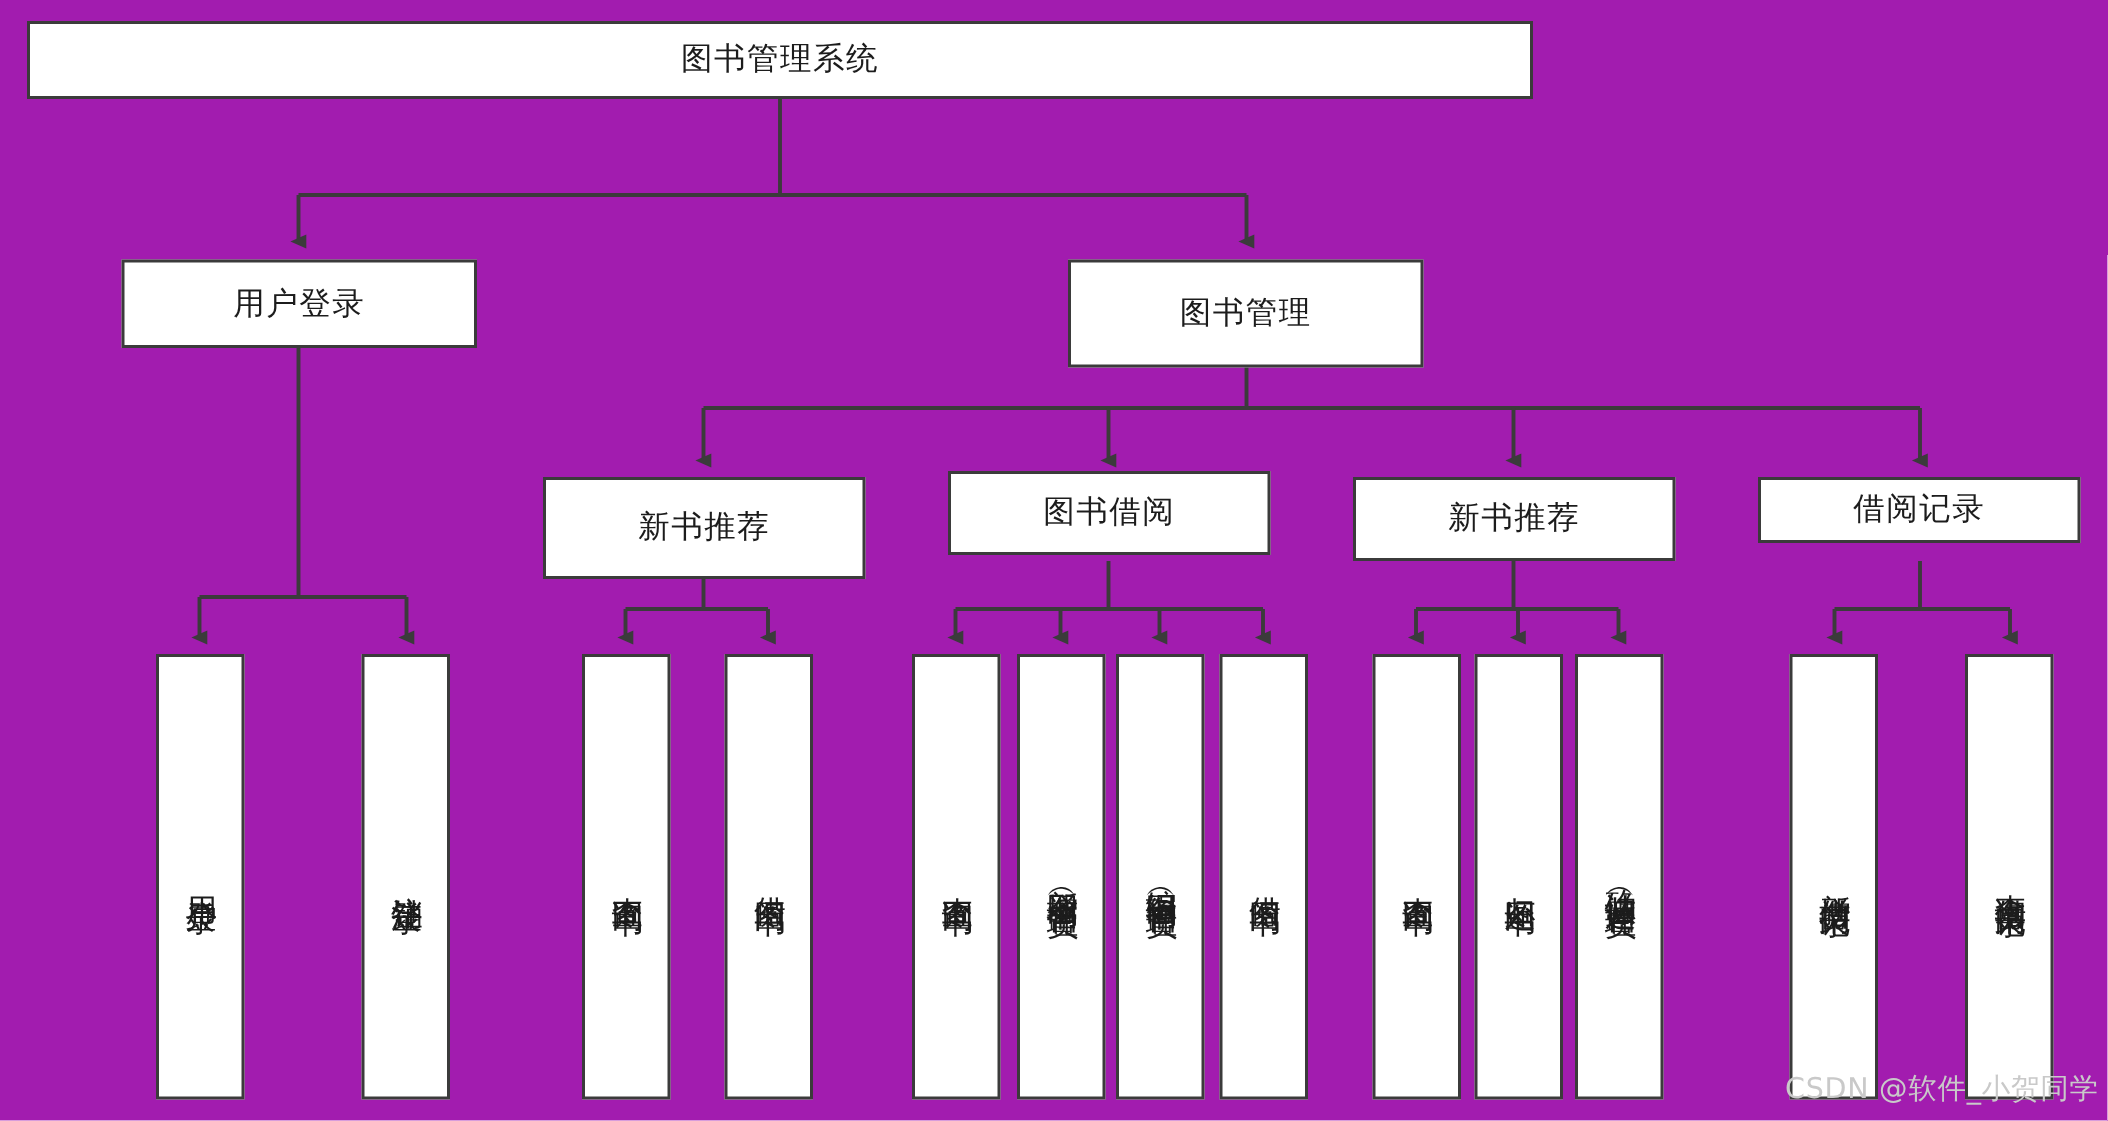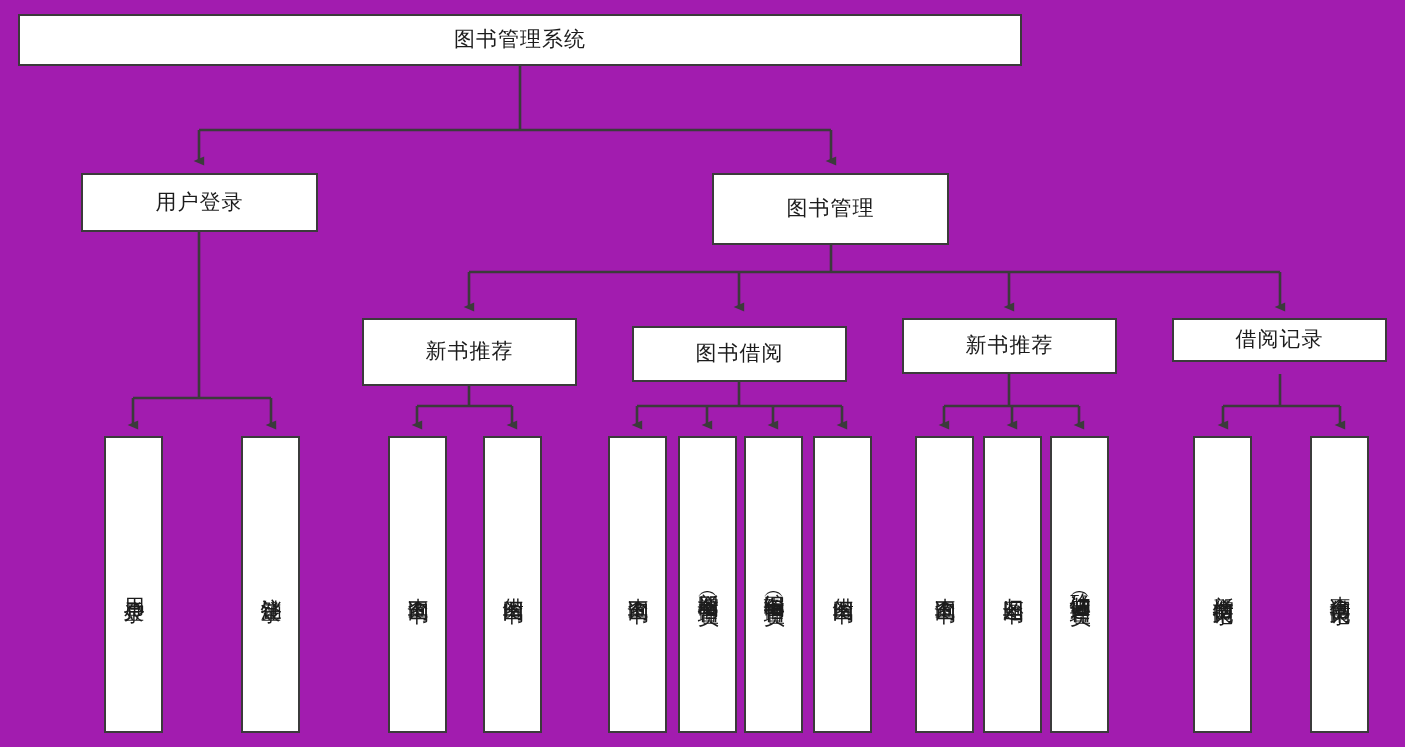--- a/index.html
+++ b/index.html
@@ -133,21 +133,21 @@
   <div class="node lvl1" style="left:81px; top:173px; width:237px; height:59px;">
     <span class="htext">用户登录</span>
   </div>
   <div class="node lvl1" style="left:712px; top:173px; width:237px; height:72px;">
     <span class="htext">图书管理</span>
   </div>
 
   <div class="node lvl2" style="left:362px; top:318px; width:215px; height:68px;">
     <span class="htext">新书推荐</span>
   </div>
-  <div class="node lvl2" style="left:632px; top:326px; width:215px; height:56px;">
+  <div class="node lvl2" style="left:632px; top:314px; width:215px; height:56px;">
     <span class="htext">图书借阅</span>
   </div>
   <div class="node lvl2" style="left:902px; top:318px; width:215px; height:56px;">
     <span class="htext">新书推荐</span>
   </div>
   <div class="node lvl2" style="left:1172px; top:318px; width:215px; height:44px;">
     <span class="htext">借阅记录</span>
   </div>
 
   <div class="node leaf" style="left:104px; top:436px; width:59px; height:297px;">
@@ -187,14 +187,15 @@
     <span class="vtext">确认归还（管理员）</span>
   </div>
 
   <div class="node leaf" style="left:1193px; top:436px; width:59px; height:297px;">
     <span class="vtext">新增借阅记录</span>
   </div>
   <div class="node leaf" style="left:1310px; top:436px; width:59px; height:297px;">
     <span class="vtext">查询借阅记录</span>
   </div>
 
+  <div class="watermark" style="left:1190px; top:713px;">CSDN @软件_小贺同学</div>
 
 </div>
 
 </body></html>

